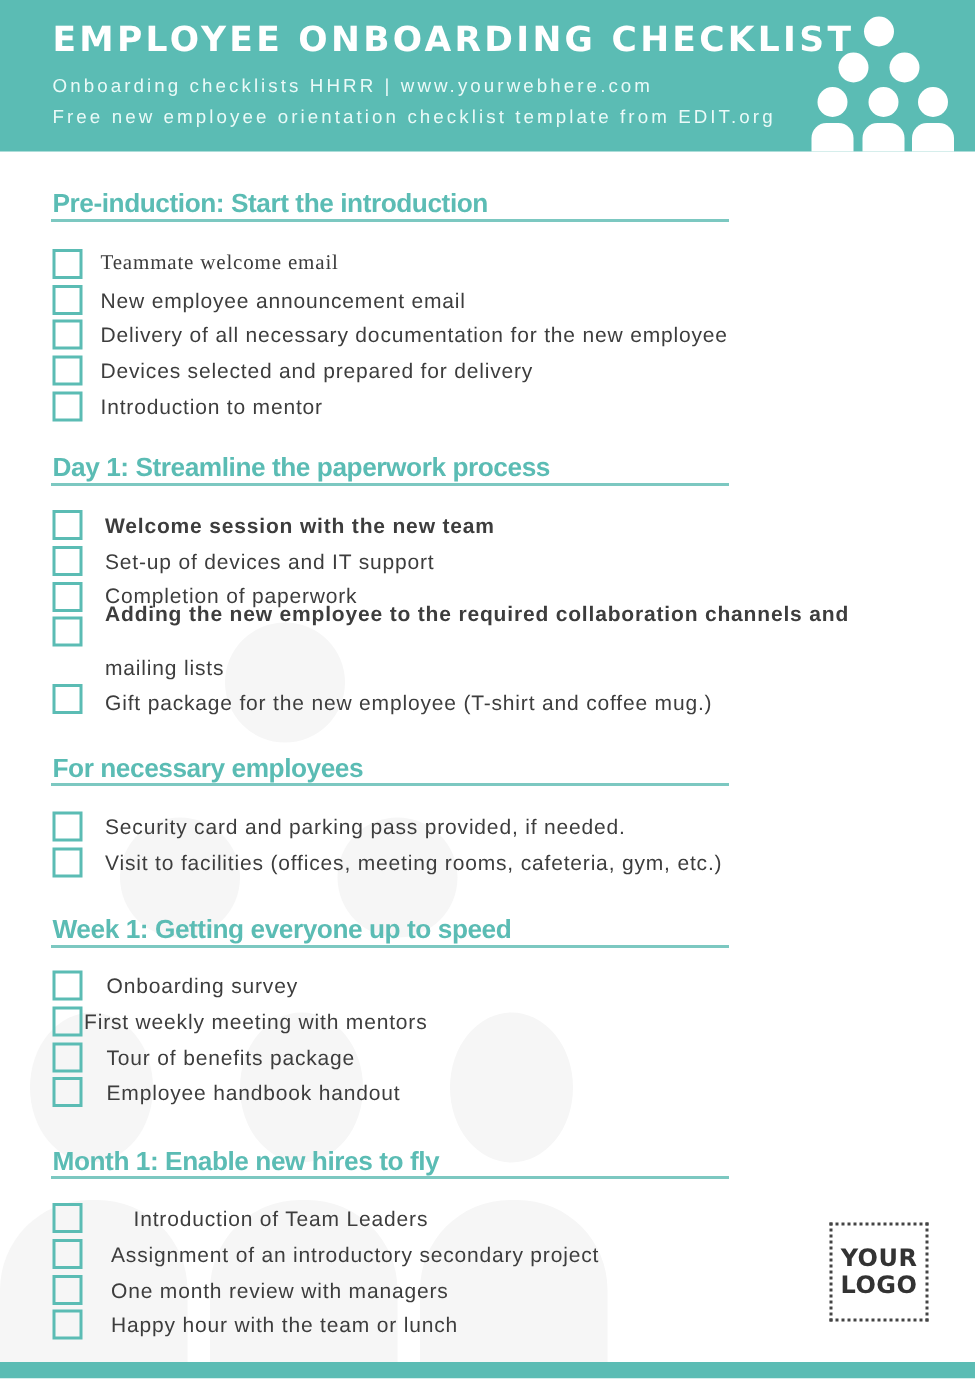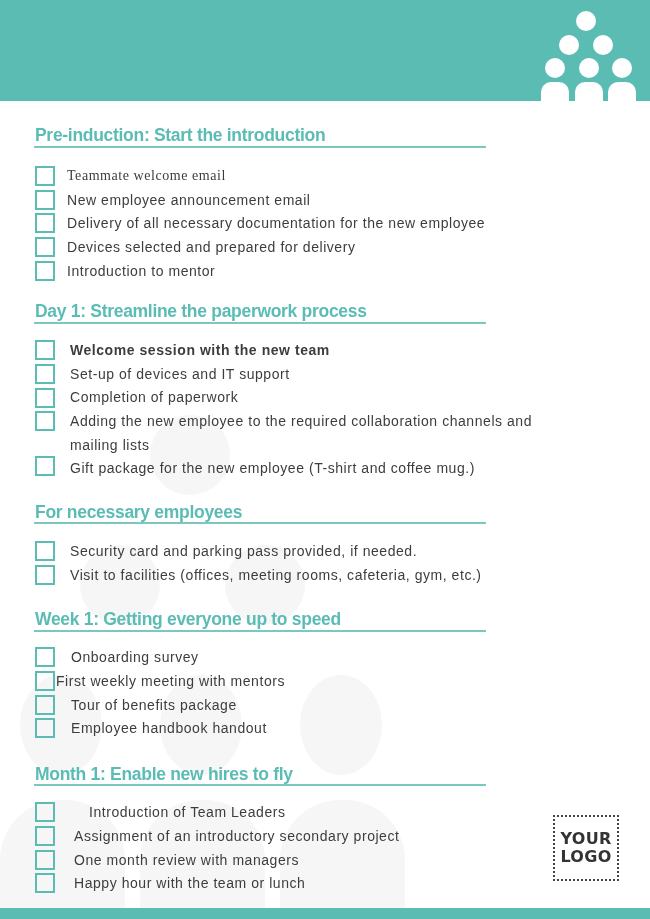--- a/index.html
+++ b/index.html
@@ -69,20 +69,23 @@
   <div class="watermark" style="left:225px;top:545px;width:80px;height:80px;"></div>
   <div class="watermark" style="left:20px;top:675px;width:82px;height:100px;"></div>
   <div class="watermark" style="left:160px;top:675px;width:82px;height:100px;"></div>
   <div class="watermark" style="left:300px;top:675px;width:82px;height:100px;"></div>
   <div class="watermark body" style="left:0px;top:800px;width:125px;height:110px;"></div>
   <div class="watermark body" style="left:140px;top:800px;width:125px;height:110px;"></div>
   <div class="watermark body" style="left:280px;top:800px;width:125px;height:110px;"></div>
 </div>
 
 <div class="header">
+  <div class="title">EMPLOYEE ONBOARDING CHECKLIST</div>
+  <div class="sub sub1">Onboarding checklists HHRR | www.yourwebhere.com</div>
+  <div class="sub sub2">Free new employee orientation checklist template from EDIT.org</div>
   <div class="people-icon">
     <div class="head" style="left:576px;top:11px;"></div>
     <div class="head" style="left:559px;top:35px;"></div>
     <div class="head" style="left:593px;top:35px;"></div>
     <div class="head" style="left:545px;top:58px;"></div>
     <div class="head" style="left:579px;top:58px;"></div>
     <div class="head" style="left:612px;top:58px;"></div>
     <div class="torso" style="left:541px;"></div>
     <div class="torso" style="left:575px;"></div>
     <div class="torso" style="left:608px;"></div>
@@ -116,21 +119,21 @@
   <div class="checkbox" style="top:340px;"></div>
   <div class="item-text" style="left:70px;top:342px;font-weight:bold;">Welcome session with the new team</div>
 
   <div class="checkbox" style="top:364px;"></div>
   <div class="item-text" style="left:70px;top:366px;">Set-up of devices and IT support</div>
 
   <div class="checkbox" style="top:388px;"></div>
   <div class="item-text" style="left:70px;top:389px;">Completion of paperwork</div>
 
   <div class="checkbox" style="top:411px;"></div>
-  <div class="item-text" style="left:70px;top:413px;">Adding the new employee to the required collaboration channels and</div>
+  <div class="item-text" style="left:70px;top:401px;font-weight:bold;">Adding the new employee to the required collaboration channels and</div>
   <div class="item-text" style="left:70px;top:437px;">mailing lists</div>
 
   <div class="checkbox" style="top:456px;"></div>
   <div class="item-text" style="left:70px;top:460px;">Gift package for the new employee (T-shirt and coffee mug.)</div>
 </div>
 
 <div>
   <div class="section-heading" style="top:502px;">For necessary employees</div>
   <div class="section-rule" style="top:522px;"></div>
 

